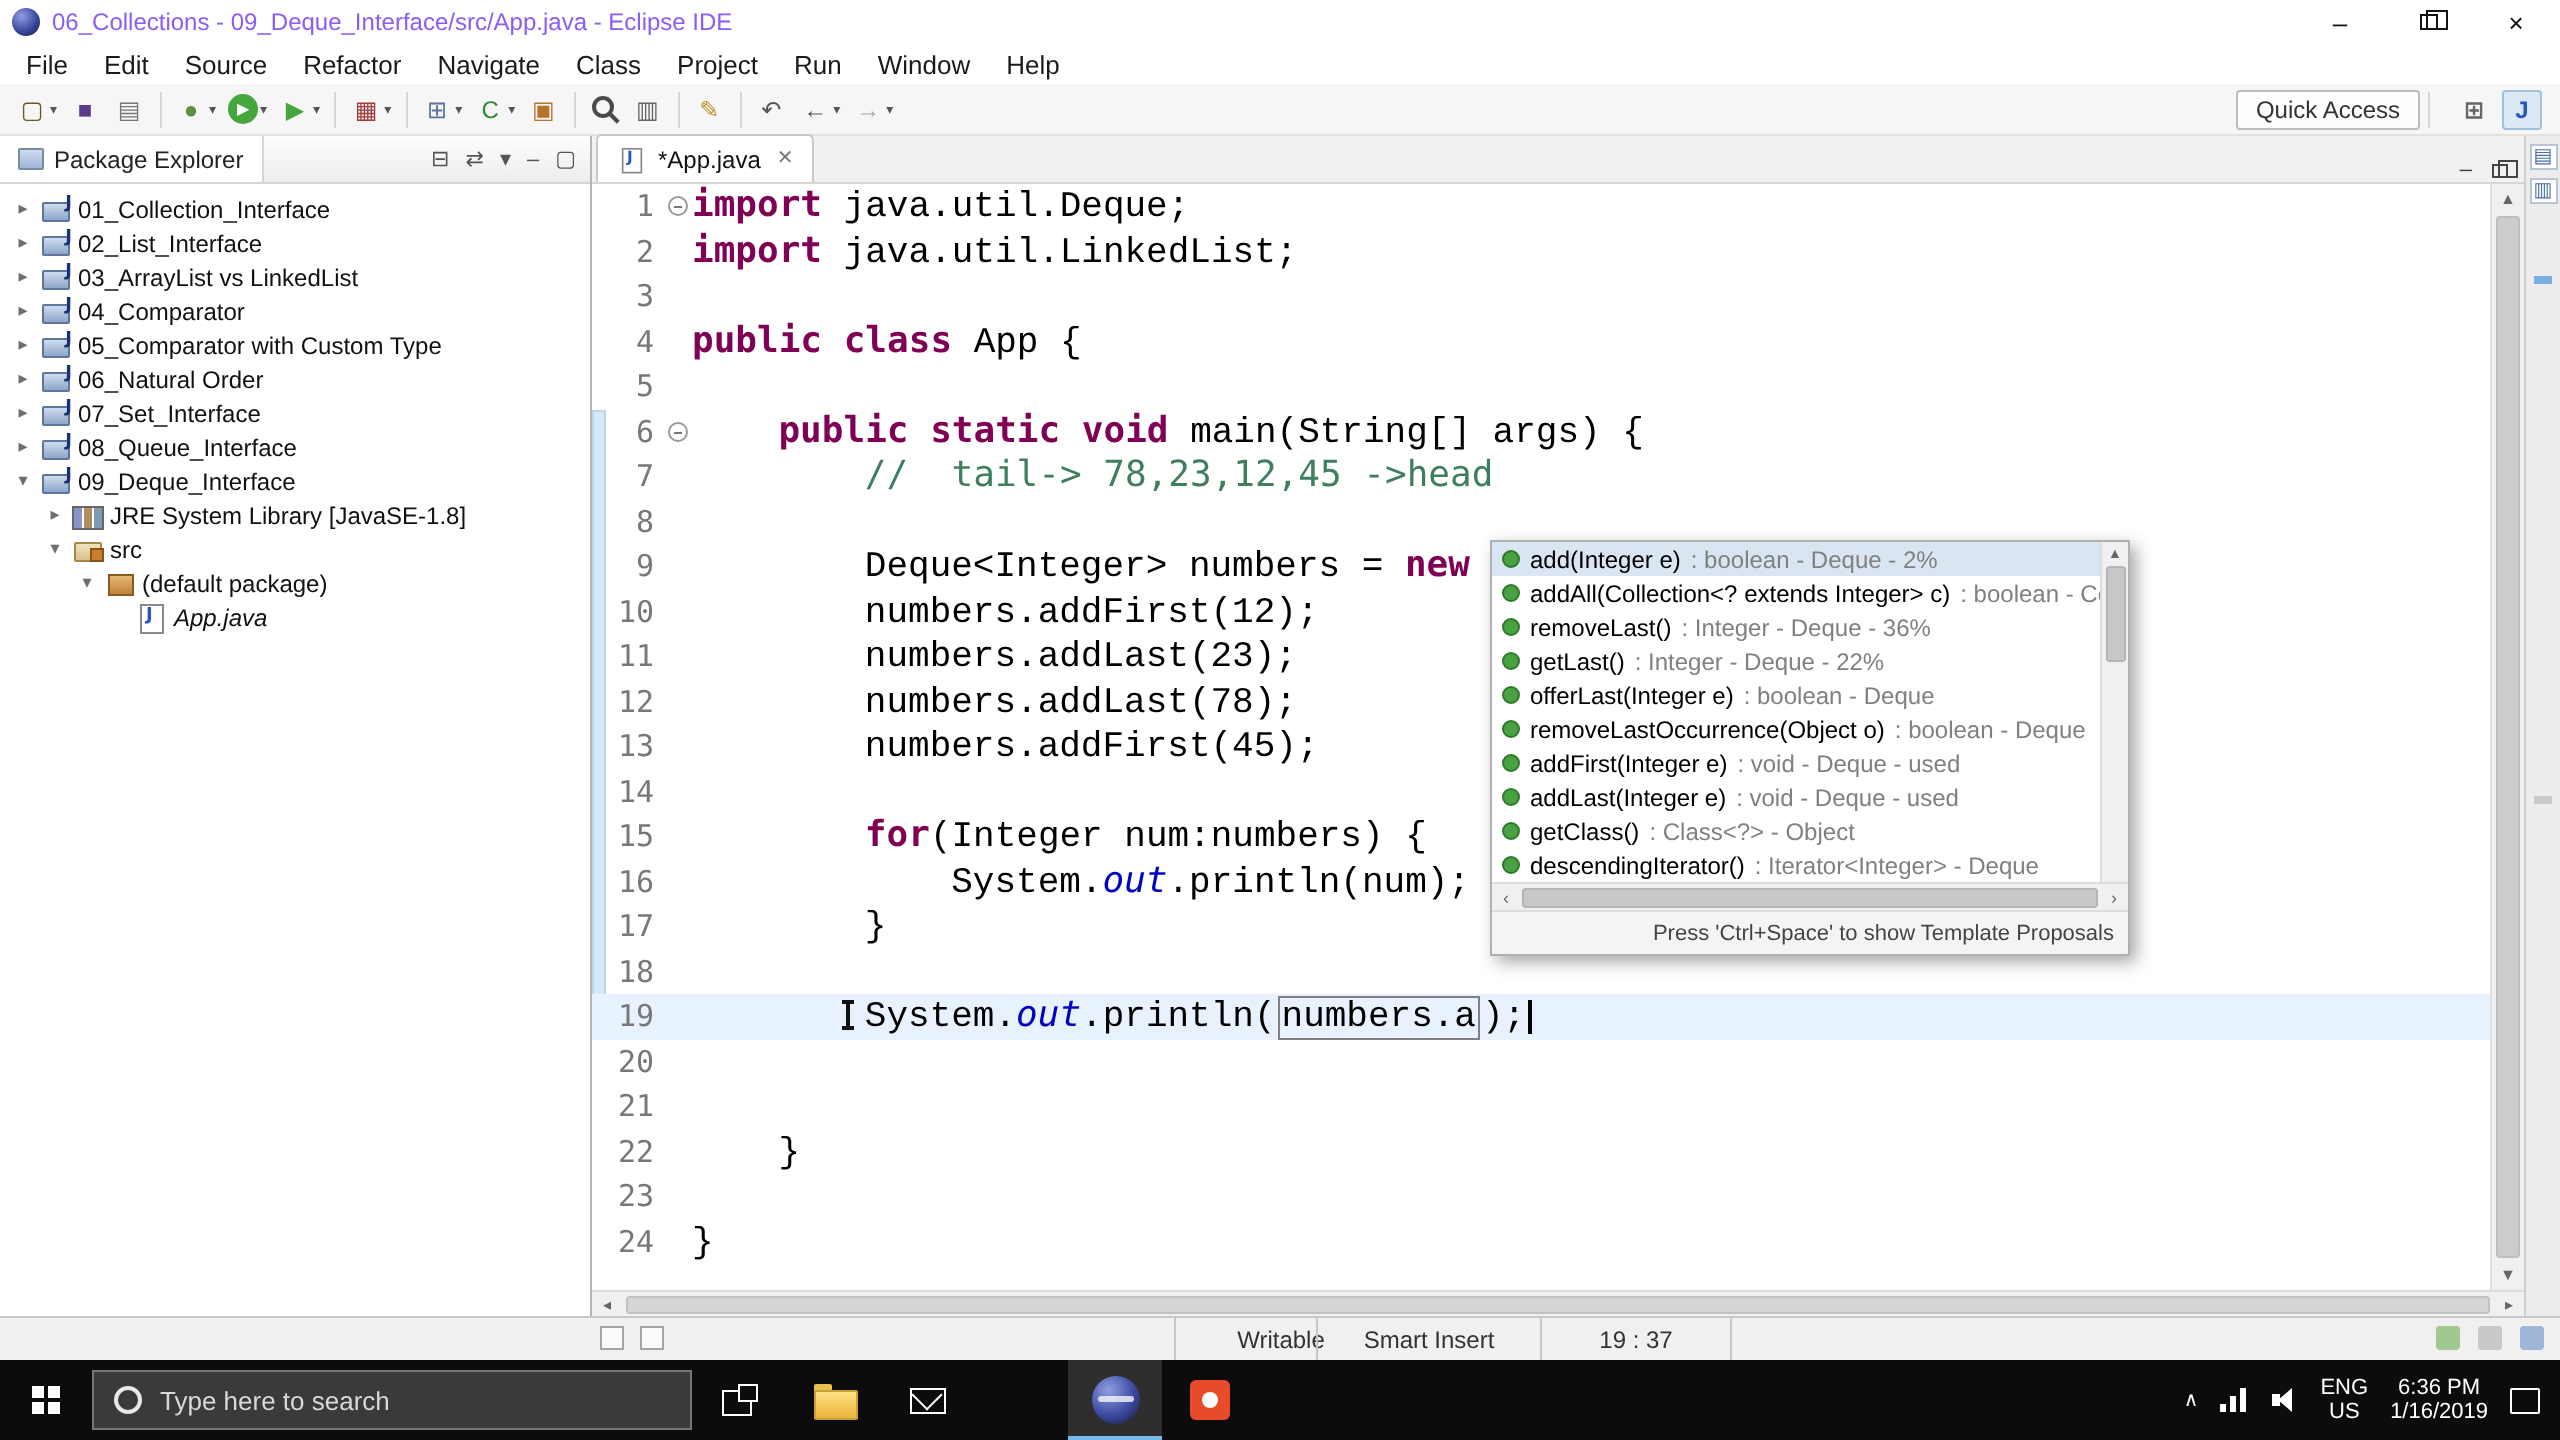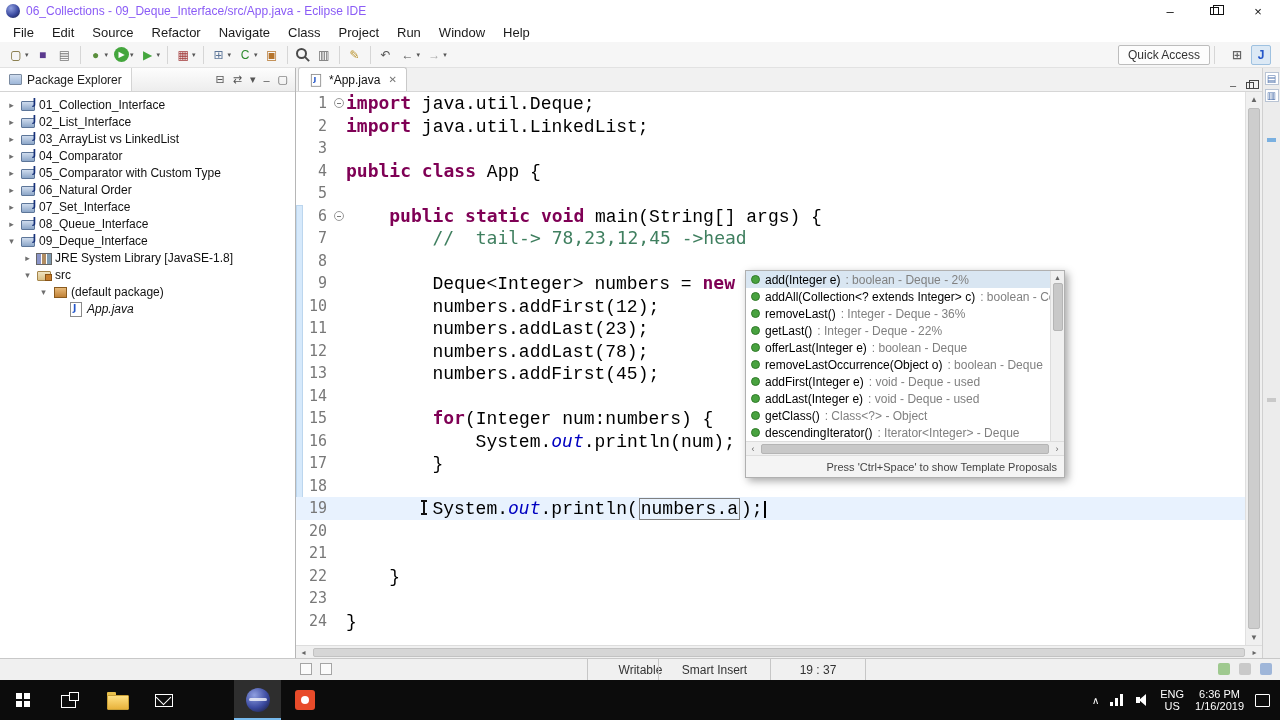--- a/index.html
+++ b/index.html
@@ -536,20 +536,24 @@
 
   <div class="taskbar">
     <div class="start-btn">
       <span class="win-grid">
           <i></i>
           <i></i>
           <i></i>
           <i></i>
         </span>
     </div>
+    <div class="search-box">
+      <span class="cortana-ring"></span>
+      <span>Type here to search</span>
+    </div>
     <div class="taskbar-apps">
         <div class="tb-app">
           <span class="app-icon app-task-view"></span>
         </div>
         <div class="tb-app">
           <span class="app-icon app-file-explorer"></span>
         </div>
         <div class="tb-app">
           <span class="app-icon app-mail"></span>
         </div>

